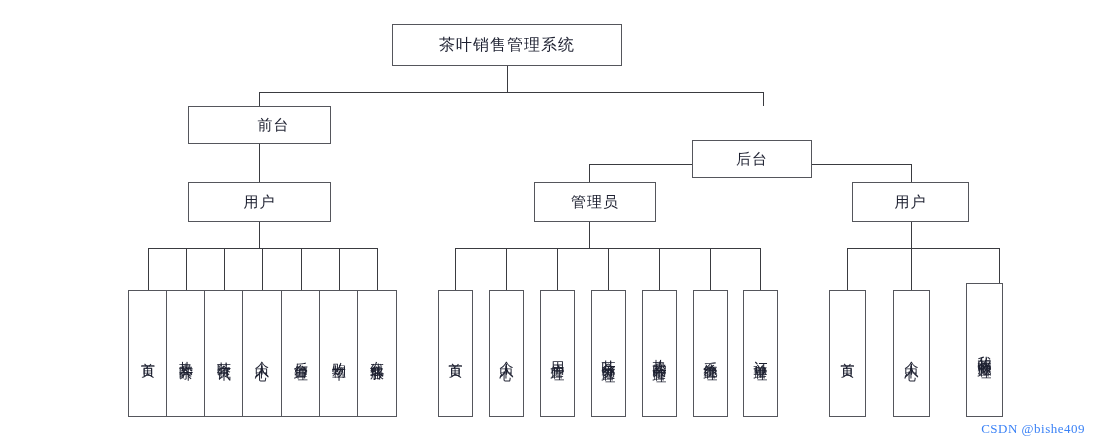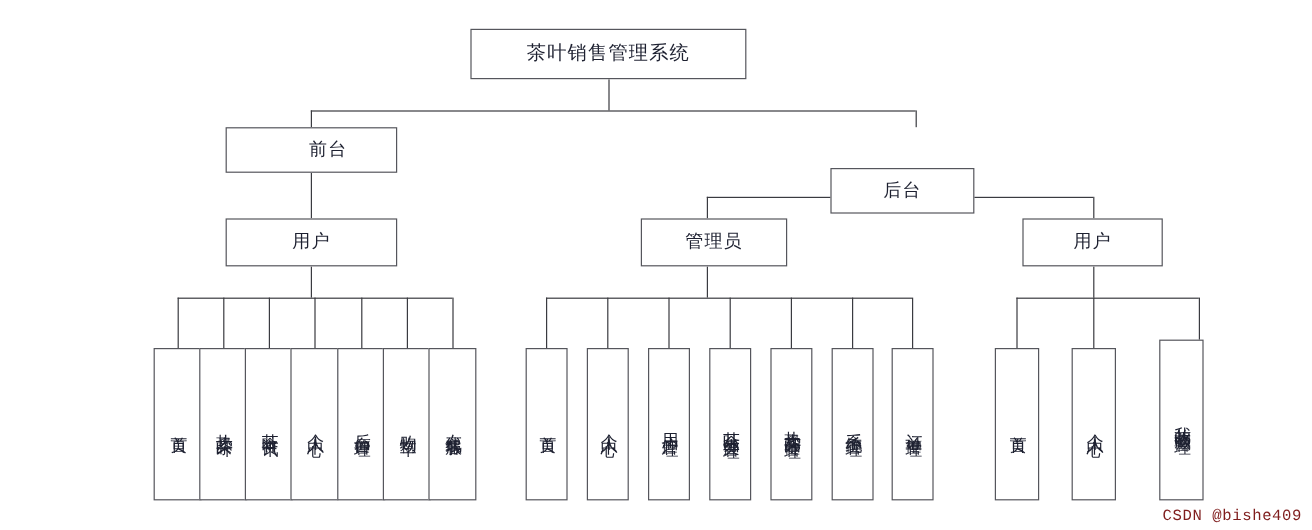--- a/index.html
+++ b/index.html
@@ -70,23 +70,23 @@
     height: 0;
     border-top: 1px solid #3a3b40;
     z-index: 1;
   }
 
   
   #watermark {
     position: absolute;
     right: 8px;
     bottom: 5px;
-    font-family: Liberation Mono, monospace;
+    font-family: Liberation Serif, serif;
     font-size: 13px;
-    color: #7f1d1d;
+    color: #3b82f6;
     letter-spacing: 0.5px;
     z-index: 5;
     user-select: none;
   }
 </style>
 </head>
 <body>
 
 <div id="canvas">
 

